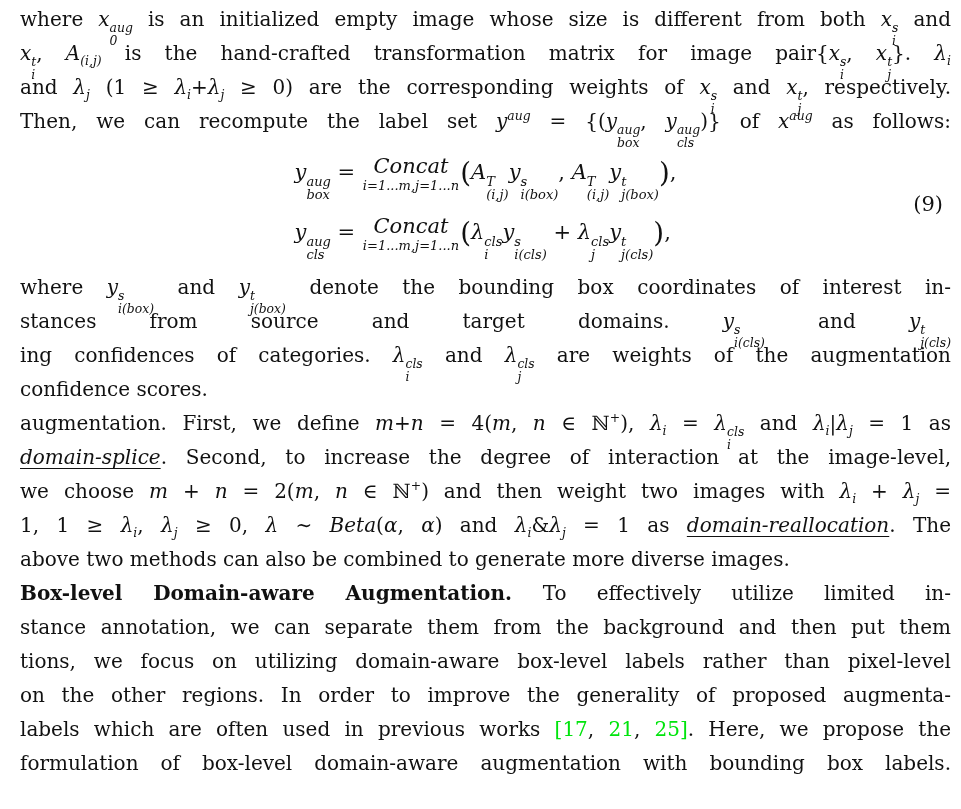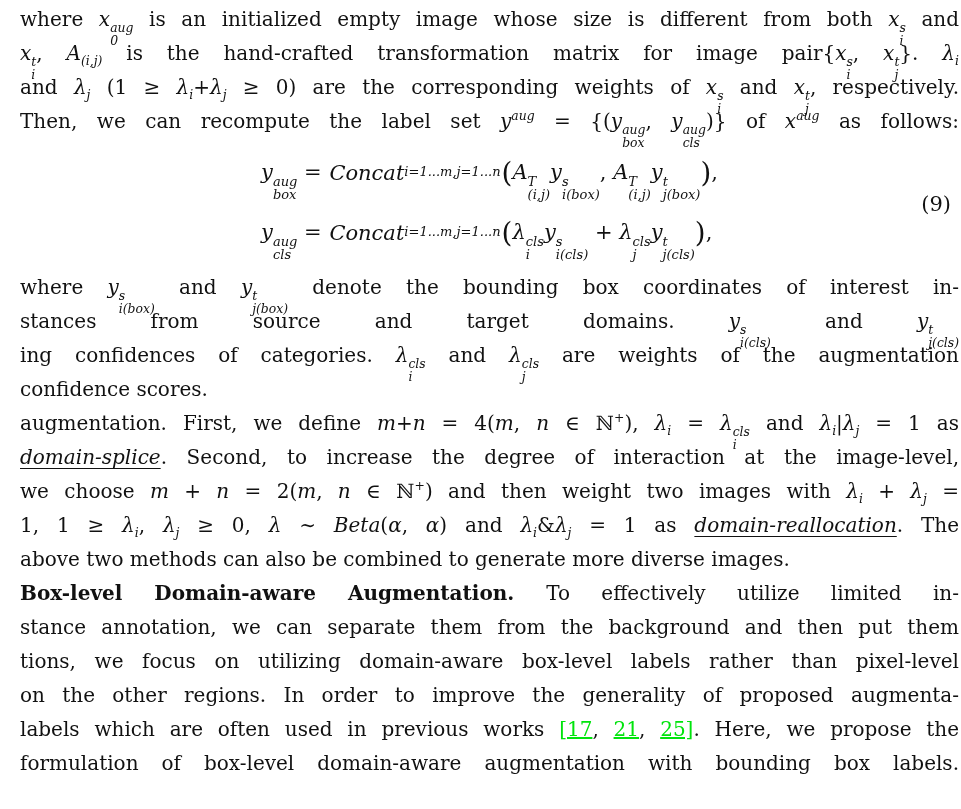--- a/index.html
+++ b/index.html
@@ -4,21 +4,21 @@
 <style>
   html, body {
     margin: 0; padding: 0;
     width: 961px; height: 809px;
     background: #ffffff;
     overflow: hidden;
   }
   .page {
     box-sizing: border-box;
     width: 961px; height: 809px;
-    padding: 2px 2px 0 20px;
+    padding: 2px 10px 0 20px;
     font-family: "DejaVu Serif", "Liberation Serif", serif;
     font-size: 20px;
     color: #111111;
   }
   
   .line {
     height: 34px;
     line-height: 34px;
     text-align: justify;
     text-align-last: justify;
@@ -30,40 +30,41 @@
   .rm { font-style: normal; }
   .mi { font-style: italic; }
   .bf { font-weight: bold; }
   .term {
     font-style: italic;
     text-decoration: underline;
     text-underline-offset: 4px;
     text-decoration-thickness: 1px;
   }
   .lred  { color: var(--ref-red, #f90b0b); }
-  .lgreen{ color: var(--cite-green, #00e40c); text-decoration: underline; }
+  .lgreen{ color: var(--cite-green, #00e40c); }
 
   sup, sub { font-size: 0.62em; font-style: italic; line-height: 0; }
   .rm sup, .rm sub { font-style: normal; }
   .base { }
   .mi .base { font-style: italic; }
   
   .ss {
     display: inline-flex;
     flex-direction: column;
     align-items: flex-start;
     vertical-align: -0.52em;
     font-size: 0.62em;
     line-height: 1.02;
     font-style: italic;
   }
   
   .us {
     display: inline-flex;
-    flex-direction: row;
+    flex-direction: column;
+    align-items: center;
     vertical-align: middle;
     line-height: 1;
     margin: 0 1px;
     font-style: italic;
   }
   .us-top { font-size: 1em; }
   .us-bot { font-size: 0.62em; margin-top: 2px; }
   .bp { font-size: 1.32em; vertical-align: -0.1em; }
 
   

